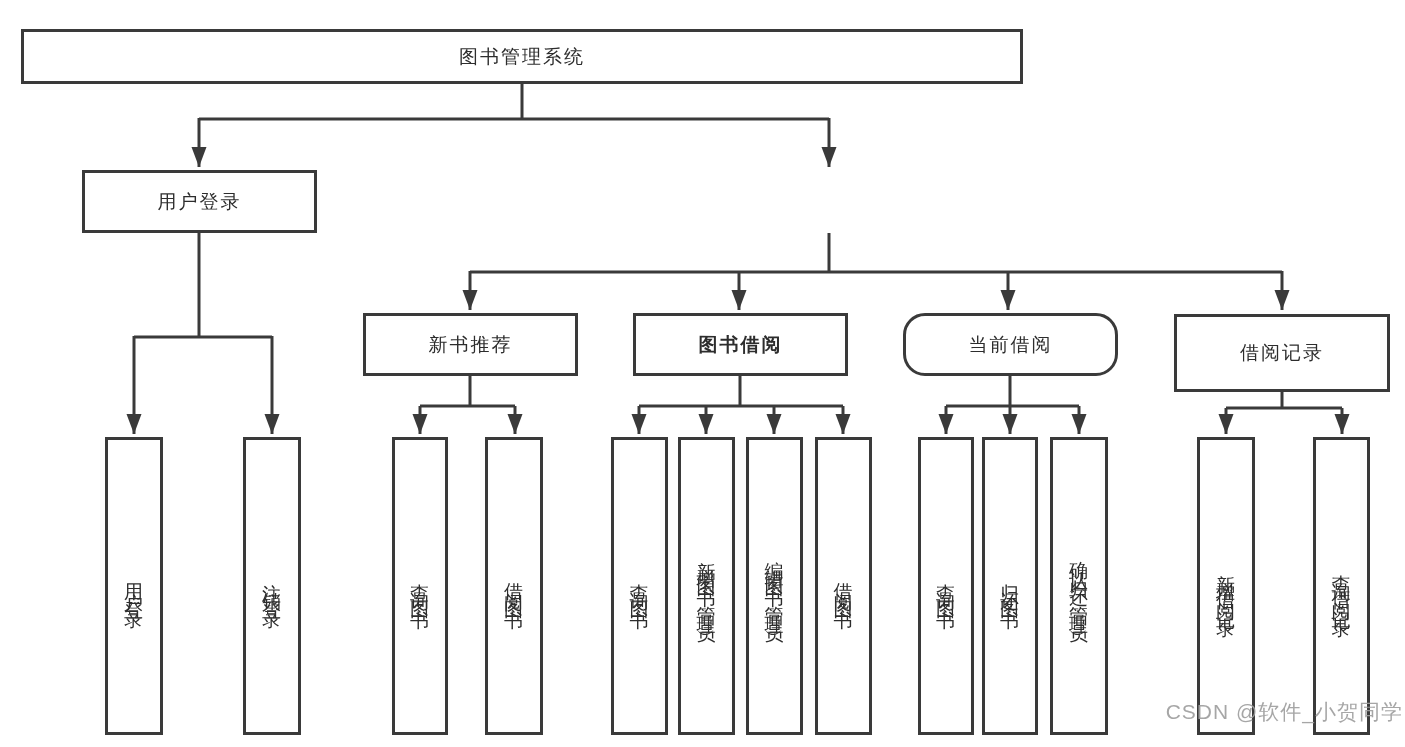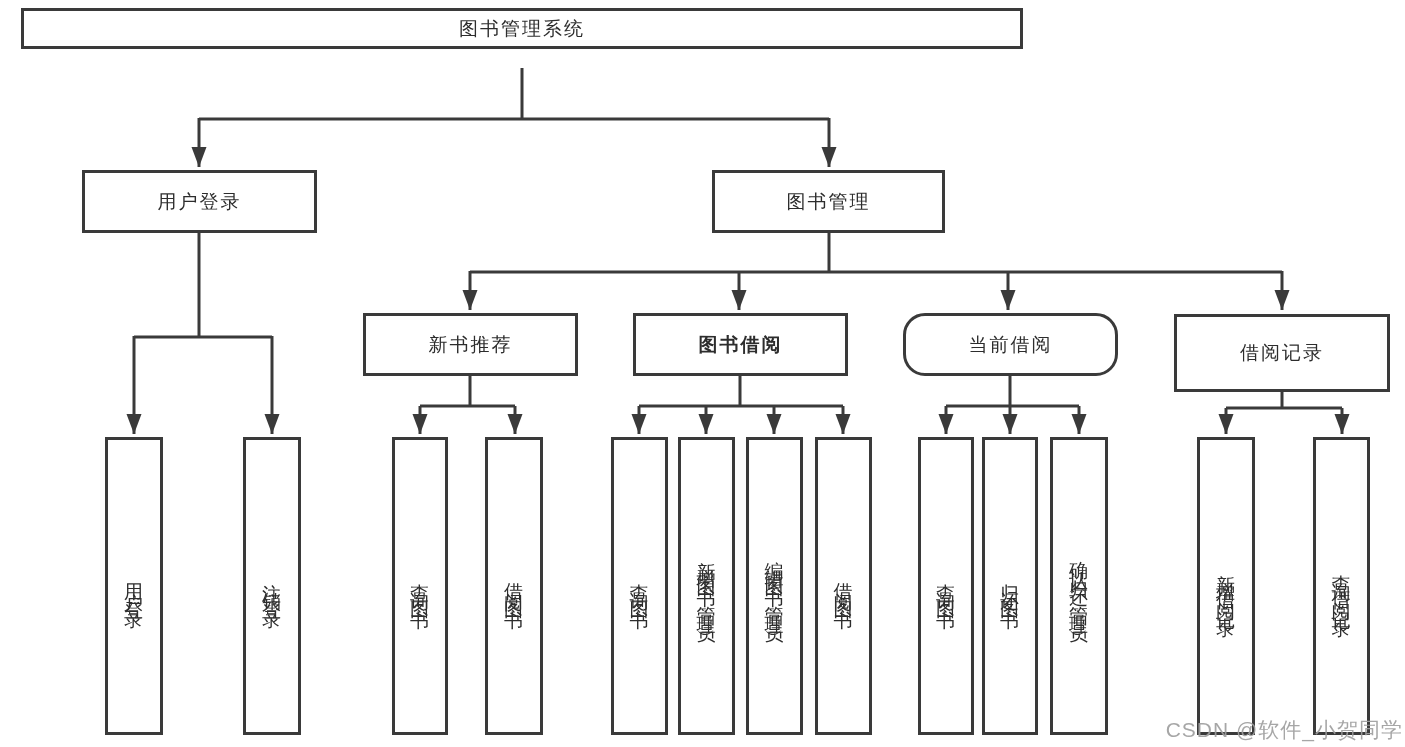--- a/index.html
+++ b/index.html
@@ -43,21 +43,21 @@
     font-size: 19px;
     z-index: 2;
   }
   .leaf span {
     writing-mode: vertical-rl;
     text-orientation: mixed;
     letter-spacing: 9px;
     line-height: 1;
   }
   
-  #n-root           { left: 21px;   top: 8px;  width: 1002px; height: 41px; }
+  #n-root           { left: 21px;   top: 29px;  width: 1002px; height: 55px; }
   #n-user-login     { left: 82px;   top: 170px; width: 235px;  height: 63px; }
   #n-book-mgmt      { left: 712px;  top: 170px; width: 233px;  height: 63px; }
   #n-new-book-rec   { left: 363px;  top: 313px; width: 215px;  height: 63px; }
   #n-book-borrow    { left: 633px;  top: 313px; width: 215px;  height: 63px; font-weight: bold; }
   #n-current-borrow { left: 903px;  top: 313px; width: 215px;  height: 63px; border-radius: 22px; }
   #n-borrow-record  { left: 1174px; top: 314px; width: 216px;  height: 78px; }
   
   #lf-0  { left: 105px;  top: 437px; width: 58px; height: 298px; }
   #lf-1  { left: 243px;  top: 437px; width: 58px; height: 298px; }
   #lf-2  { left: 392px;  top: 437px; width: 56px; height: 298px; }
@@ -67,21 +67,21 @@
   #lf-6  { left: 746px;  top: 437px; width: 57px; height: 298px; }
   #lf-7  { left: 815px;  top: 437px; width: 57px; height: 298px; }
   #lf-8  { left: 918px;  top: 437px; width: 56px; height: 298px; }
   #lf-9  { left: 982px;  top: 437px; width: 56px; height: 298px; }
   #lf-10 { left: 1050px; top: 437px; width: 58px; height: 298px; }
   #lf-11 { left: 1197px; top: 437px; width: 58px; height: 298px; }
   #lf-12 { left: 1313px; top: 437px; width: 57px; height: 298px; }
   .watermark {
     position: absolute;
     right: 2px;
-    top: 716px;
+    top: 698px;
     z-index: 5;
     font-size: 21px;
     color: rgba(158, 158, 158, 0.92);
     letter-spacing: 1px;
     white-space: nowrap;
   }
 </style>
 </head>
 <body>
 
@@ -123,21 +123,20 @@
     <path d="M1010,406 V434" stroke="#3a3a3a" stroke-width="3" fill="none" marker-end="url(#arrow)"></path>
     <path d="M1079,406 V434" stroke="#3a3a3a" stroke-width="3" fill="none" marker-end="url(#arrow)"></path>
 
     <path d="M1282,378 V408 M1226,408 H1342" stroke="#3a3a3a" stroke-width="3" fill="none"></path>
     <path d="M1226,408 V434" stroke="#3a3a3a" stroke-width="3" fill="none" marker-end="url(#arrow)"></path>
     <path d="M1342,408 V434" stroke="#3a3a3a" stroke-width="3" fill="none" marker-end="url(#arrow)"></path>
   </svg>
 
   <div class="node" id="n-root">图书管理系统</div>
   <div class="node" id="n-user-login">用户登录</div>
-  <div class="node" id="n-book-mgmt">图书管理</div>
   <div class="node" id="n-new-book-rec">新书推荐</div>
   <div class="node" id="n-book-borrow">图书借阅</div>
   <div class="node" id="n-current-borrow">当前借阅</div>
   <div class="node" id="n-borrow-record">借阅记录</div>
 
   <div class="leaf" id="lf-0">
       <span>用户登录</span>
     </div>
   <div class="leaf" id="lf-1">
       <span>注销登录</span>

